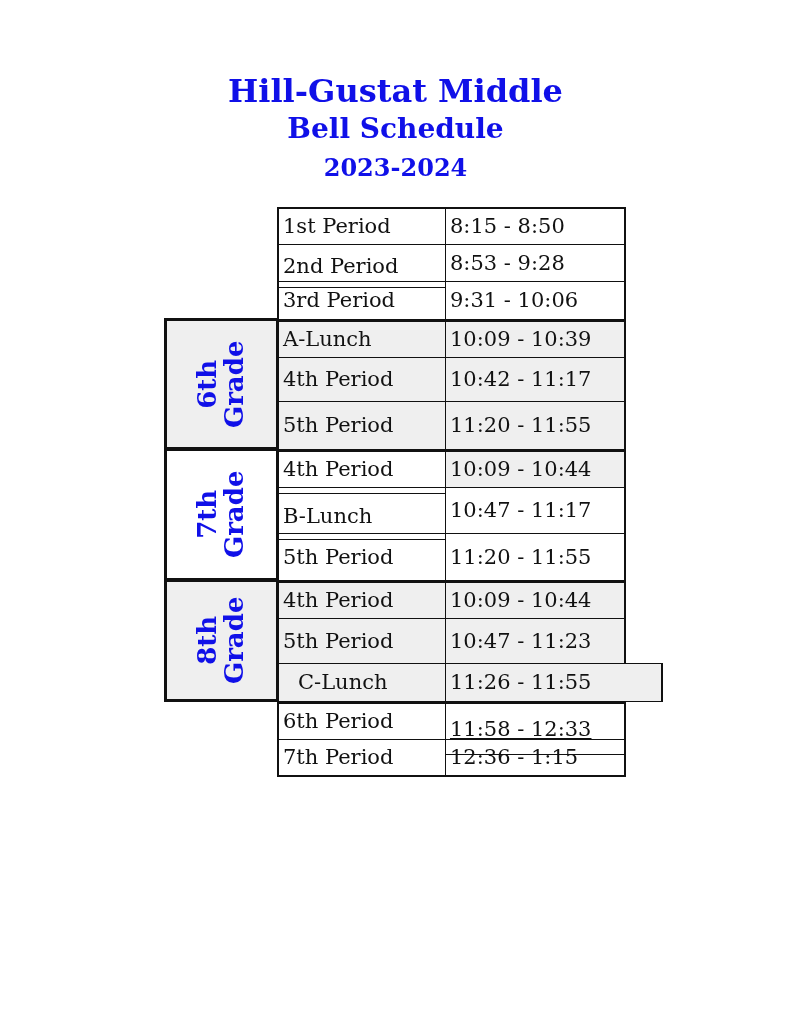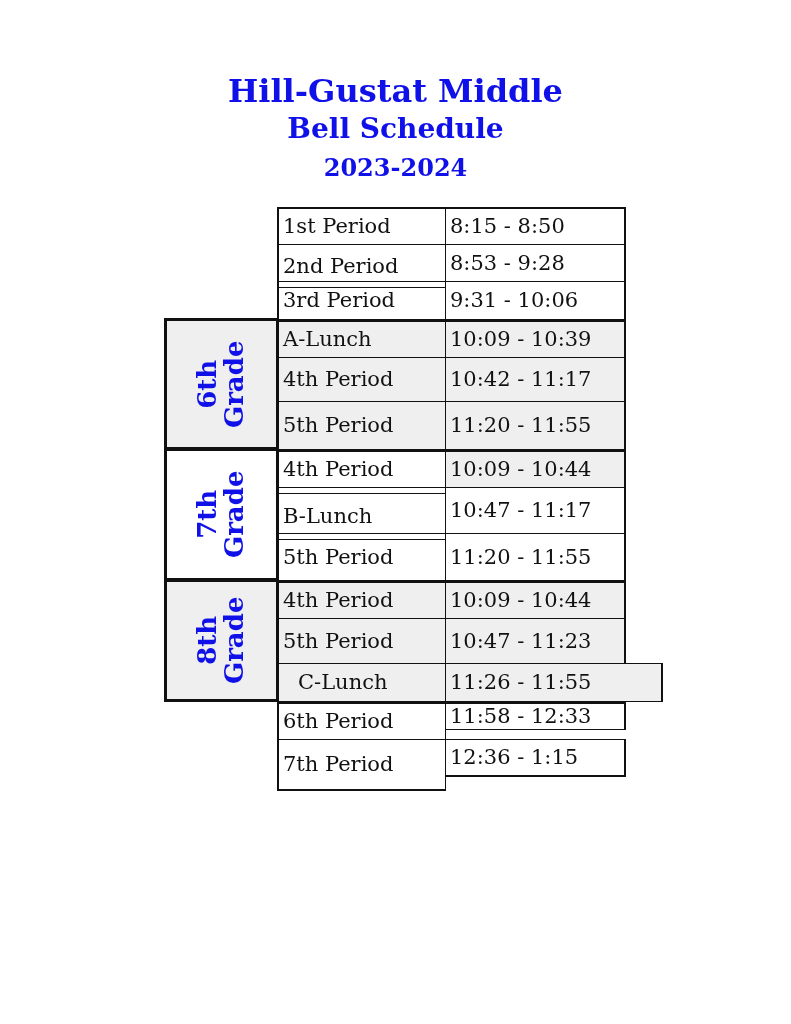--- a/index.html
+++ b/index.html
@@ -64,24 +64,24 @@
     <div>
       <div class="cell gray" style="left: 277px; top: 618px; width: 169px; height: 46px; border-width: 1px 1px 1px 2px; border-style: solid; border-color: rgb(17, 17, 17); border-image: initial;">5th Period</div>
       <div class="cell gray" style="left: 445px; top: 618px; width: 181px; height: 46px; border-width: 1px 2px 1px 1px; border-style: solid; border-color: rgb(17, 17, 17); border-image: initial;">10:47 - 11:23</div>
     </div>
     <div>
       <div class="cell gray" style="left: 277px; top: 663px; width: 169px; height: 39px; border-width: 1px 1px 1px 2px; border-style: solid; border-color: rgb(17, 17, 17); border-image: initial; padding-left: 19px;">C-Lunch</div>
       <div class="cell gray" style="left: 445px; top: 663px; width: 218px; height: 39px; border-width: 1px 2px 1px 1px; border-style: solid; border-color: rgb(17, 17, 17); border-image: initial;">11:26 - 11:55</div>
     </div>
     <div>
       <div class="cell" style="left: 277px; top: 701px; width: 169px; height: 39px; border-width: 3px 1px 1px 2px; border-style: solid; border-color: rgb(17, 17, 17); border-image: initial;">6th Period</div>
-      <div class="cell" style="left: 445px; top: 701px; width: 181px; height: 29px; border-width: 3px 2px 1px 1px; border-style: solid; border-color: rgb(17, 17, 17); border-image: initial;">11:58 - 12:33</div>
+      <div class="cell" style="left: 445px; top: 701px; width: 181px; height: 54px; border-width: 3px 2px 1px 1px; border-style: solid; border-color: rgb(17, 17, 17); border-image: initial; text-decoration: underline;">11:58 - 12:33</div>
     </div>
     <div>
-      <div class="cell" style="left: 277px; top: 739px; width: 169px; height: 52px; border-width: 1px 1px 2px 2px; border-style: solid; border-color: rgb(17, 17, 17); border-image: initial;">7th Period</div>
+      <div class="cell" style="left: 277px; top: 739px; width: 169px; height: 38px; border-width: 1px 1px 2px 2px; border-style: solid; border-color: rgb(17, 17, 17); border-image: initial;">7th Period</div>
       <div class="cell" style="left: 445px; top: 739px; width: 181px; height: 38px; border-width: 1px 2px 2px 1px; border-style: solid; border-color: rgb(17, 17, 17); border-image: initial;">12:36 - 1:15</div>
     </div>
   </div>
 
 <div class="grade gray" style="left:164px;top:318px;width:115px;height:132px;">
     <span>6th
 Grade</span>
   </div>
 <div class="grade" style="left:164px;top:448px;width:115px;height:133px;">
     <span>7th

